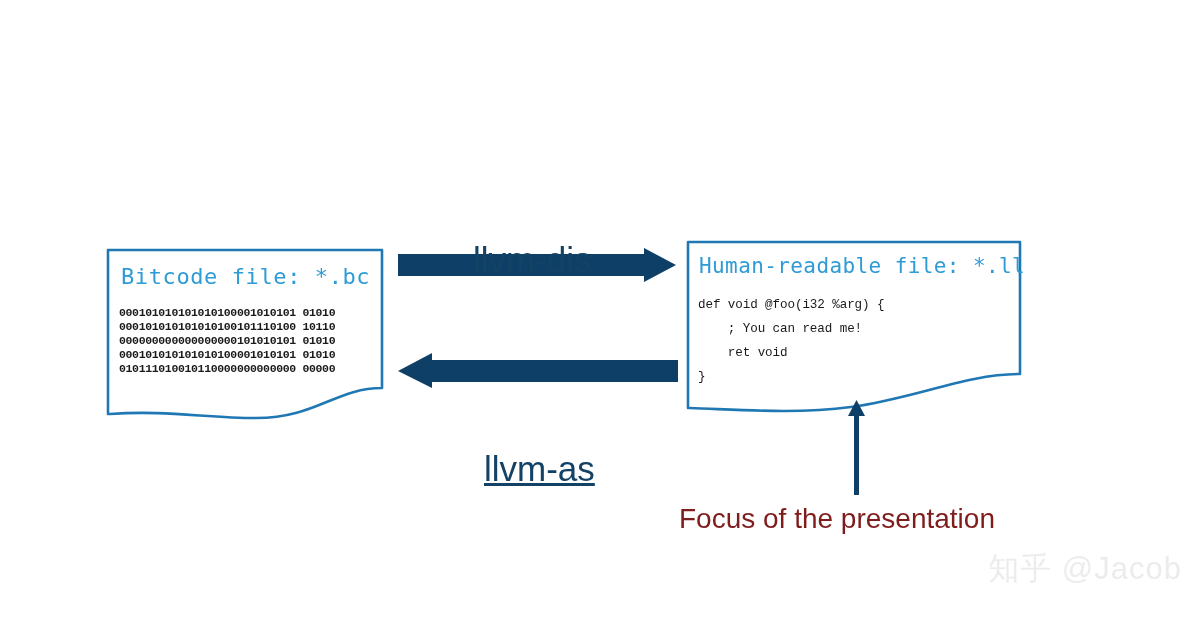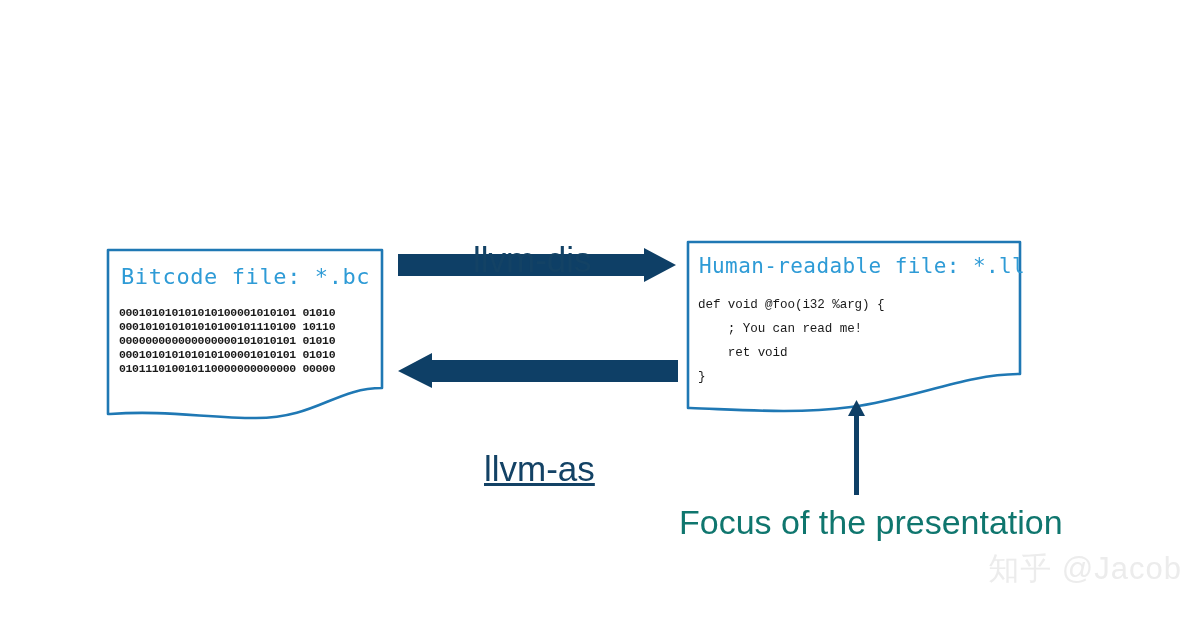--- a/index.html
+++ b/index.html
@@ -112,22 +112,22 @@
     white-space: nowrap;
     margin-top: 32px;
   }
   #label-llvm-dis { left: 473px; top: 208px; }
   #label-llvm-as  { left: 484px; top: 417px; text-decoration: underline; }
 
   #focus-caption {
     position: absolute;
     left: 679px;
     top: 503px;
-    font-size: 34px;
-    color: #0f766e;
+    font-size: 28px;
+    color: #7f1d1d;
     white-space: nowrap;
   }
 
   
   #watermark {
     position: absolute;
     right: 20px;
     top: 548px;
     font-size: 31px;
     color: #ececec;

